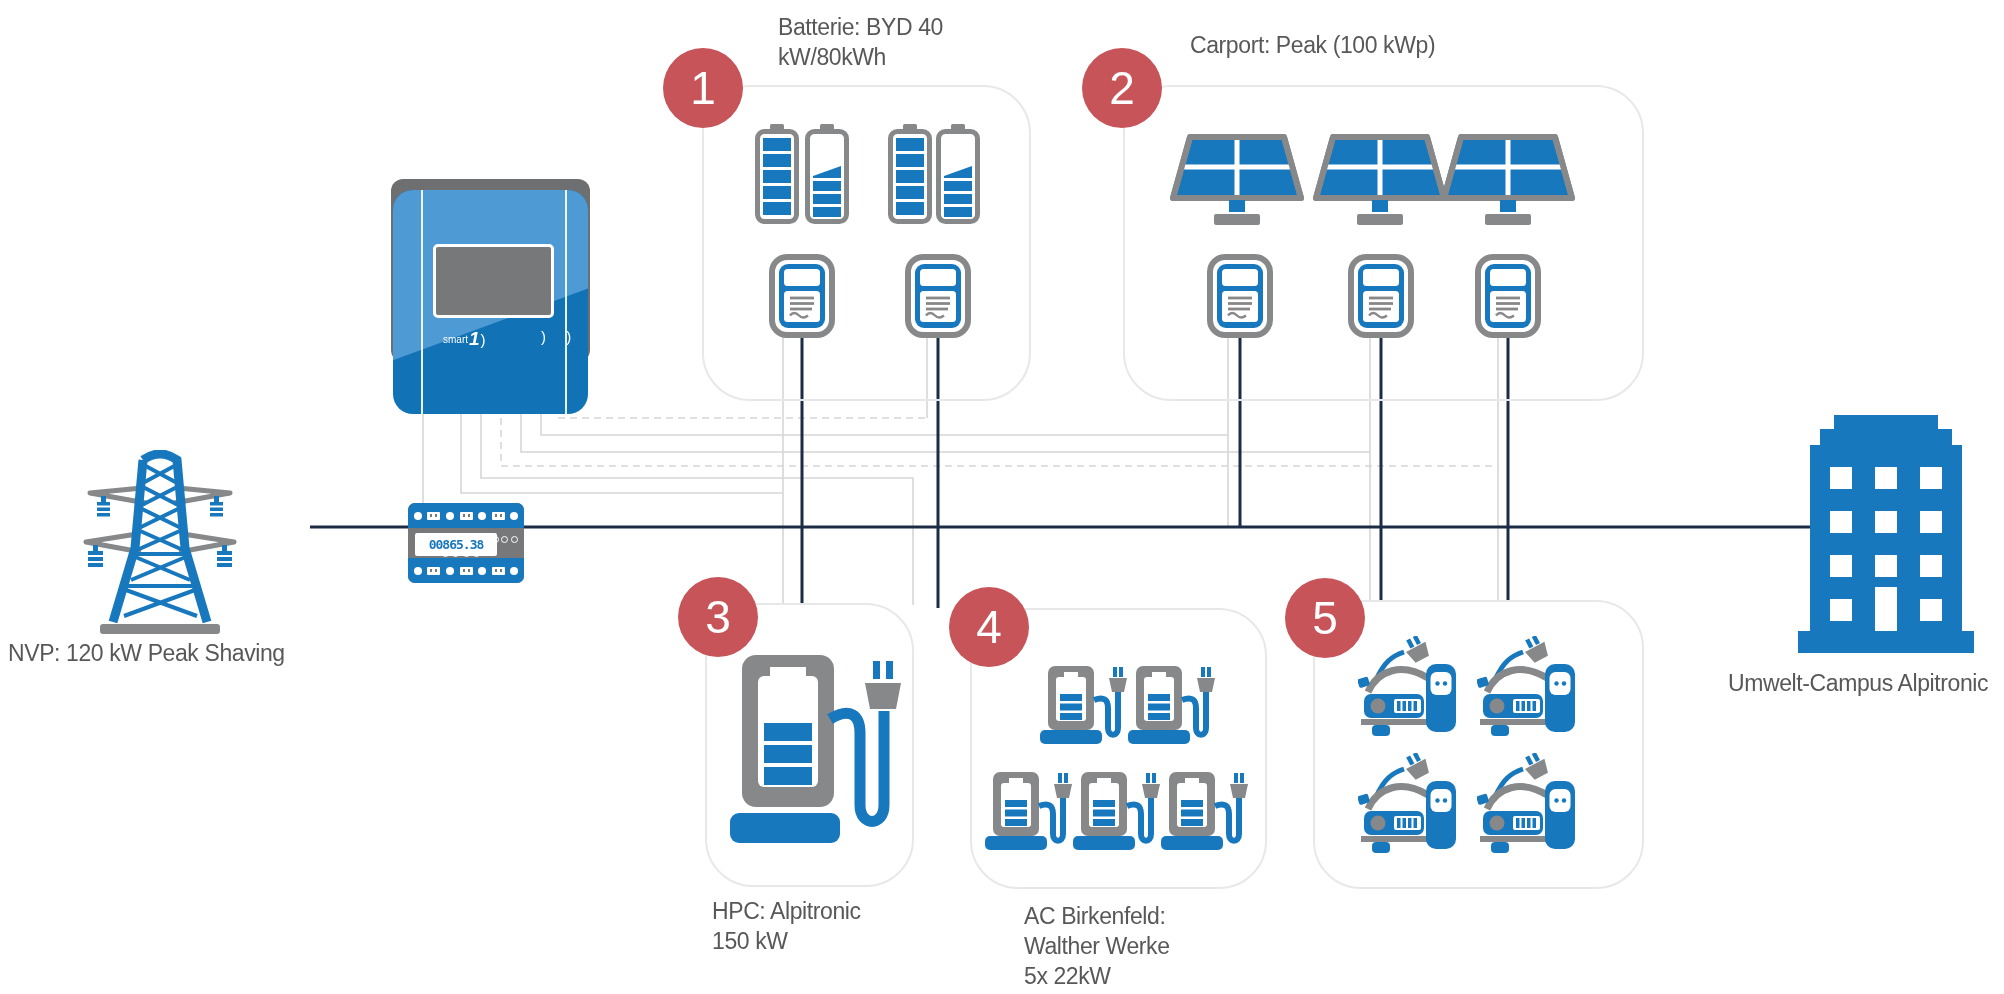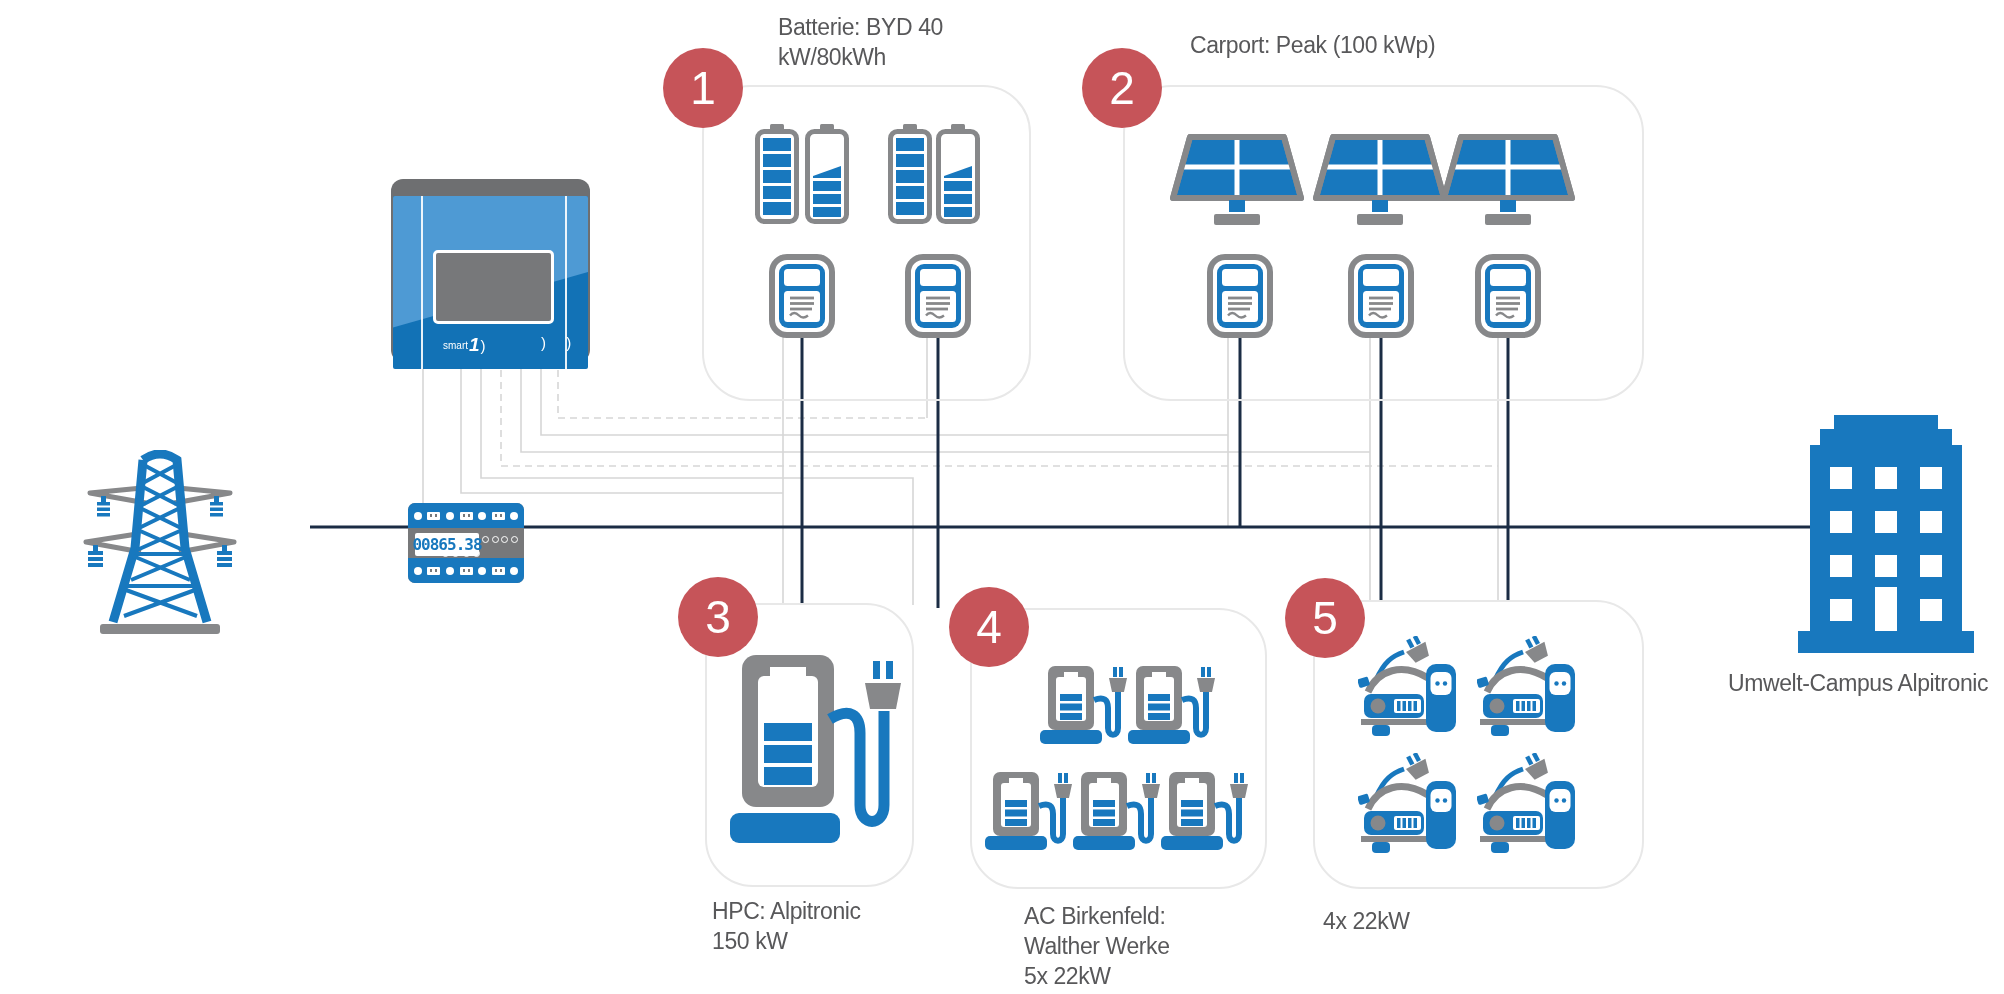--- a/index.html
+++ b/index.html
@@ -7,40 +7,40 @@
           font-family:"Liberation Sans",sans-serif;color:#58585A;}
   .abs{position:absolute;}
   svg.layer{position:absolute;left:0;top:0;}
   .panel{position:absolute;border:2px solid #E8E8E8;border-radius:48px;background:transparent;}
   .circle{position:absolute;width:80px;height:80px;border-radius:50%;background:#C65459;
           display:flex;align-items:center;justify-content:center;color:#fff;
           font-size:46px;font-weight:300;line-height:1;}
   .title{position:absolute;font-size:23px;letter-spacing:-0.4px;line-height:30px;color:#58585A;white-space:nowrap;}
   
   .ctrl-outer{position:absolute;left:391px;top:179px;width:199px;height:183px;background:#6E6F71;border-radius:12px;}
-  .ctrl{position:absolute;left:393px;top:196px;width:195px;height:173px;background:#1272B6;border-radius:2px;overflow:hidden;}
+  .ctrl{position:absolute;left:393px;top:190px;width:195px;height:224px;background:#1272B6;border-radius:20px;overflow:hidden;}
   .ctrl-sheen{position:absolute;left:0;top:0;width:100%;height:100%;background:#4E9AD4;
               clip-path:polygon(0 0,100% 0,100% 44%,0 76%);}
   .ctrl-seam{position:absolute;top:0;width:2px;height:100%;background:rgba(255,255,255,.9);}
   .ctrl-screen{position:absolute;left:40px;top:54px;width:115px;height:68px;background:#77787A;
                border:3px solid #fff;border-radius:5px;}
   .ctrl-logo{position:absolute;left:50px;top:138px;color:#fff;font-size:10px;display:flex;align-items:center;gap:1px;}
   .ctrl-logo .one{font-size:19px;font-weight:bold;font-style:italic;}
   .ctrl-logo .paren{font-size:15px;font-weight:300;}
   .ctrl-arcs{position:absolute;left:148px;top:138px;color:#fff;font-size:15px;letter-spacing:8px;font-weight:300;}
   
   .meter{position:absolute;left:408px;top:503px;width:116px;height:80px;background:#77787A;border-radius:7px;overflow:hidden;}
   .meter-band{position:absolute;left:0;width:116px;height:25px;background:#1878BE;display:flex;
               align-items:center;justify-content:space-evenly;}
   .m-dot{width:8px;height:8px;border-radius:50%;background:#fff;}
   .m-term{width:13px;height:8px;background:#fff;border-radius:1px;display:flex;align-items:center;justify-content:space-evenly;}
   .m-term i{width:2px;height:3px;background:#77787A;display:block;}
-  .meter-lcd{position:absolute;left:7px;top:30px;width:64px;height:23px;background:#fff;border-radius:2px;
+  .meter-lcd{position:absolute;left:7px;top:30px;width:82px;height:23px;background:#fff;border-radius:2px;
              display:flex;align-items:center;justify-content:center;
-             font-family:"DejaVu Sans Mono",monospace;font-weight:bold;font-size:16px;
+             font-family:"DejaVu Sans Mono",monospace;font-weight:bold;font-size:13px;
              letter-spacing:-1px;color:#1878BE;}
   .meter-dots4{position:absolute;left:72px;top:33px;width:40px;display:flex;justify-content:space-evenly;}
   .meter-dots4 i,.meter-dotsb i{width:5px;height:5px;border:1px solid #fff;border-radius:50%;display:block;}
   .meter-dotsb{position:absolute;left:30px;top:47px;width:46px;display:flex;justify-content:space-evenly;}
 </style>
 </head>
 <body>
 
 <div id="canvas">
 
@@ -413,17 +413,17 @@
   <div class="title" style="left:712px;top:896px">
     <div>HPC: Alpitronic</div>
     <div>150 kW</div>
   </div>
   <div class="title" style="left:1024px;top:901px">
     <div>AC Birkenfeld:</div>
     <div>Walther Werke</div>
     <div>5x 22kW</div>
   </div>
   <div class="title" style="left:1323px;top:906px">
-    <div>4x 22kW</div>
-  </div>
+  </div>
+  <div class="title" style="left:8px;top:638px">NVP: 120 kW Peak Shaving</div>
   <div class="title" style="left:1728px;top:668px">Umwelt-Campus Alpitronic</div>
 
 </div>
 
 </body></html>

